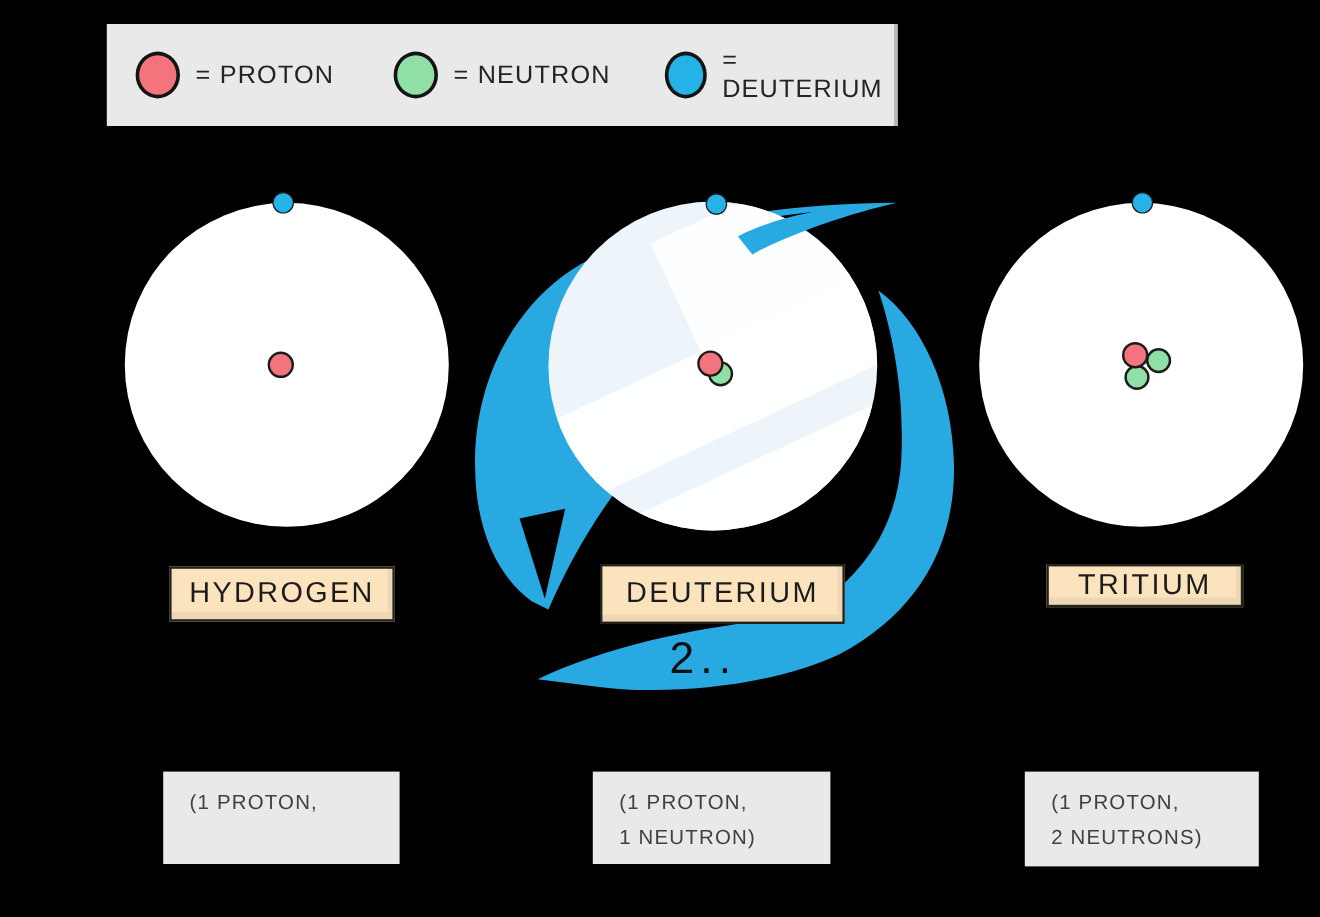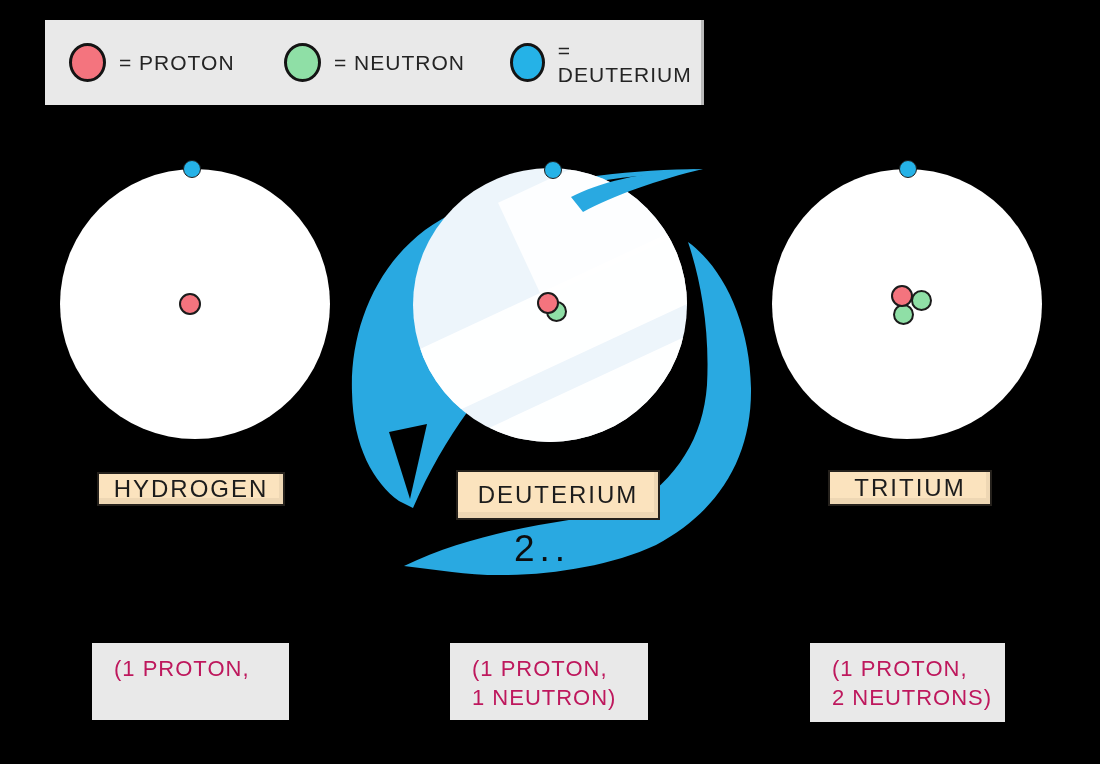--- a/index.html
+++ b/index.html
@@ -3,21 +3,21 @@
 <meta charset="utf-8">
 <style>
   html,body{margin:0;padding:0;}
   body{
     width:1100px;height:764px;
     background:var(--c-background,#000);
     font-family:"Liberation Sans","DejaVu Sans",sans-serif;
     position:relative;overflow:hidden;
     color:#1e1e1e;
   }
-  .stage{position:absolute;inset:0;}
+  .stage{position:absolute;inset:0;margin-left:44px;}
 
   
   .legend{
     position:absolute;left:45px;top:20px;width:656px;height:85px;
     background:var(--c-infobox,#e9e9e9);
     border-right:3px solid #b9b9b9;
     z-index:2;
   }
   .legend-item{position:absolute;top:0;height:100%;display:flex;align-items:center;gap:13px;}
   .legend-item.p{left:24px}
@@ -56,36 +56,36 @@
 
   
   .name-box{
     position:absolute;z-index:4;
     background:var(--c-labelbox,#FBE3BE);
     border:2px solid #25211c;box-sizing:border-box;
     display:flex;align-items:center;justify-content:center;
     font-size:24px;letter-spacing:2px;color:#1c1c1c;
     box-shadow:inset -4px -6px 0 rgba(0,0,0,0.05);
   }
-  .name-box.h{left:97px;top:472px;width:188px;height:34px;}
+  .name-box.h{left:97px;top:472px;width:188px;height:46px;}
   .name-box.d{left:456px;top:470px;width:204px;height:50px;}
   .name-box.t{left:828px;top:470px;width:164px;height:36px;}
 
   
   .annotation{
     position:absolute;left:514px;top:528px;z-index:4;
     font-size:37px;letter-spacing:5px;color:#0d0d0d;font-weight:500;
   }
 
   
   .caption-box{
     position:absolute;z-index:2;
     background:var(--c-infobox,#e9e9e9);
     box-sizing:border-box;padding:11px 0 0 22px;
-    font-size:22px;line-height:29px;letter-spacing:1px;color:#be185d;
+    font-size:17px;line-height:29px;letter-spacing:1px;color:#404040;
   }
   .caption-box.h{left:92px;top:643px;width:197px;height:77px;}
   .caption-box.d{left:450px;top:643px;width:198px;height:77px;}
   .caption-box.t{left:810px;top:643px;width:195px;height:79px;}
 </style>
 </head>
 <body>
 
 <div class="stage">
 

